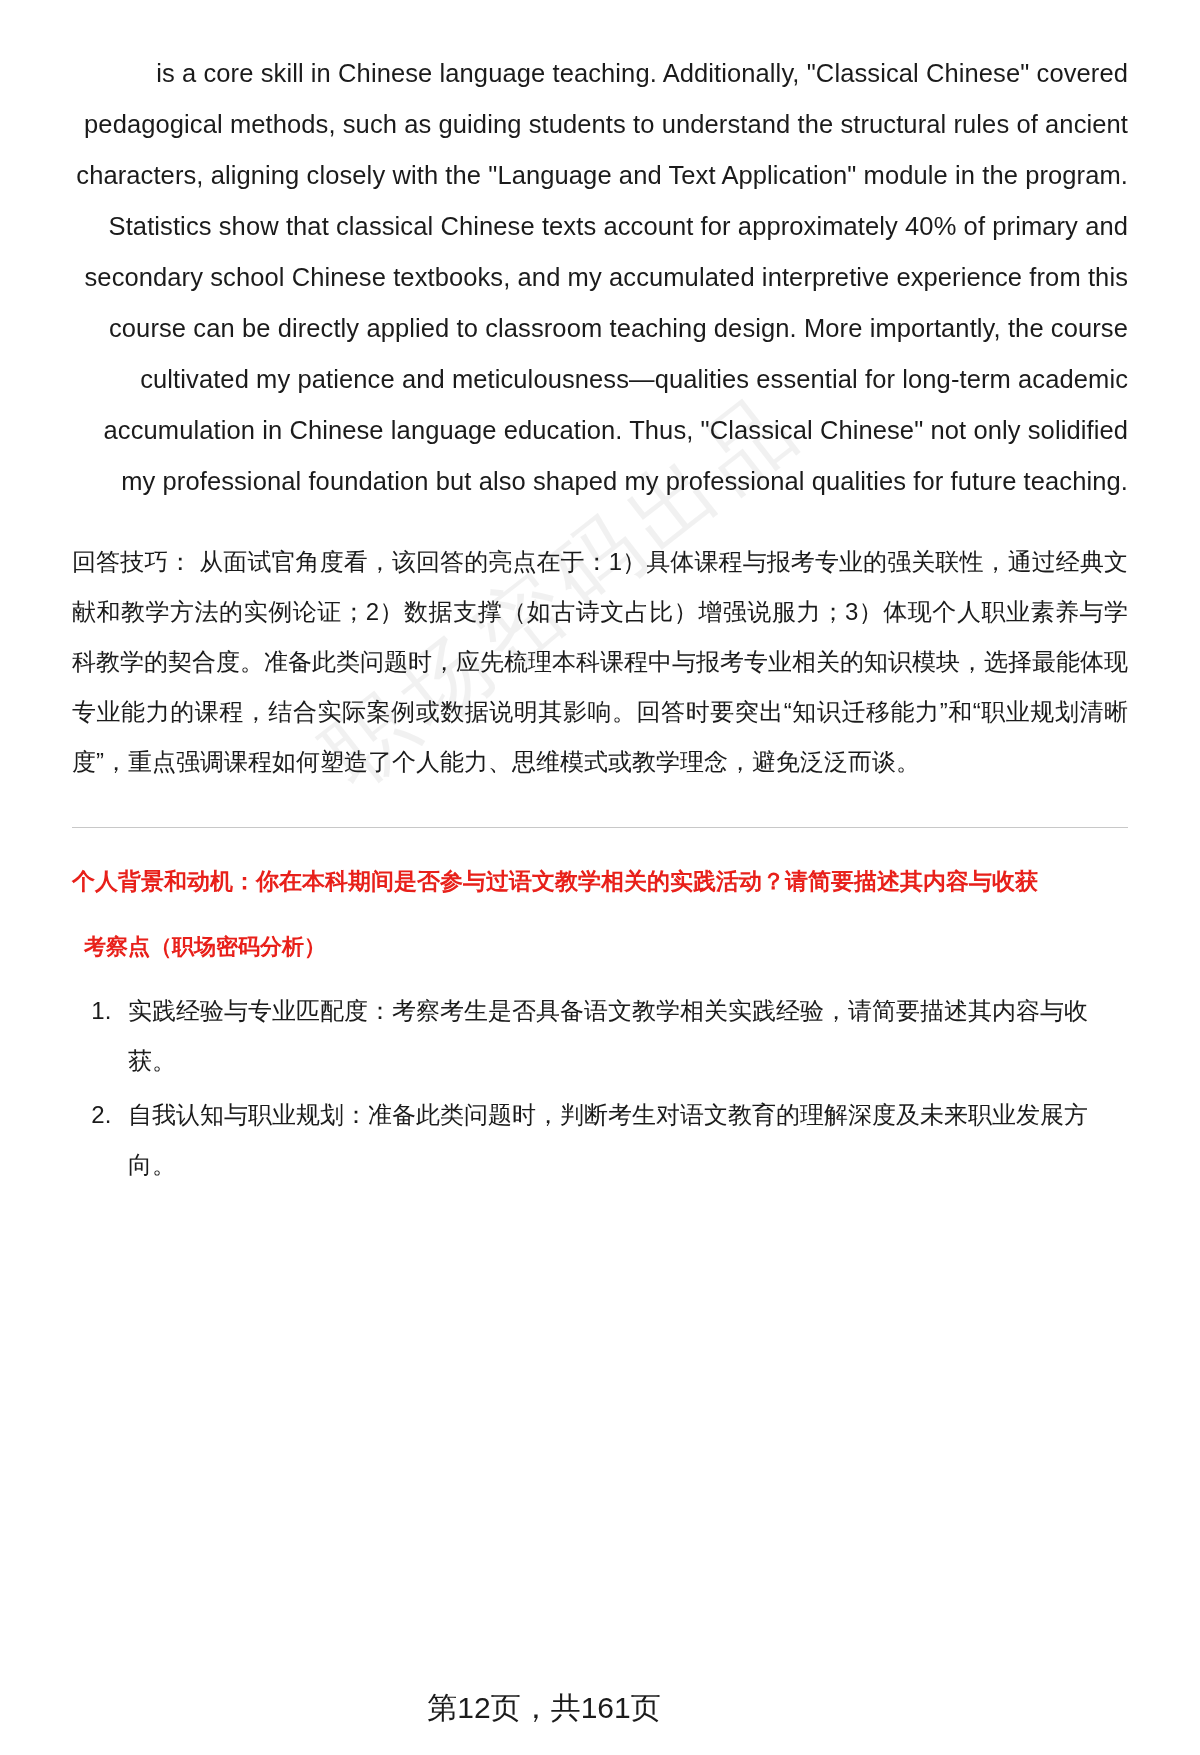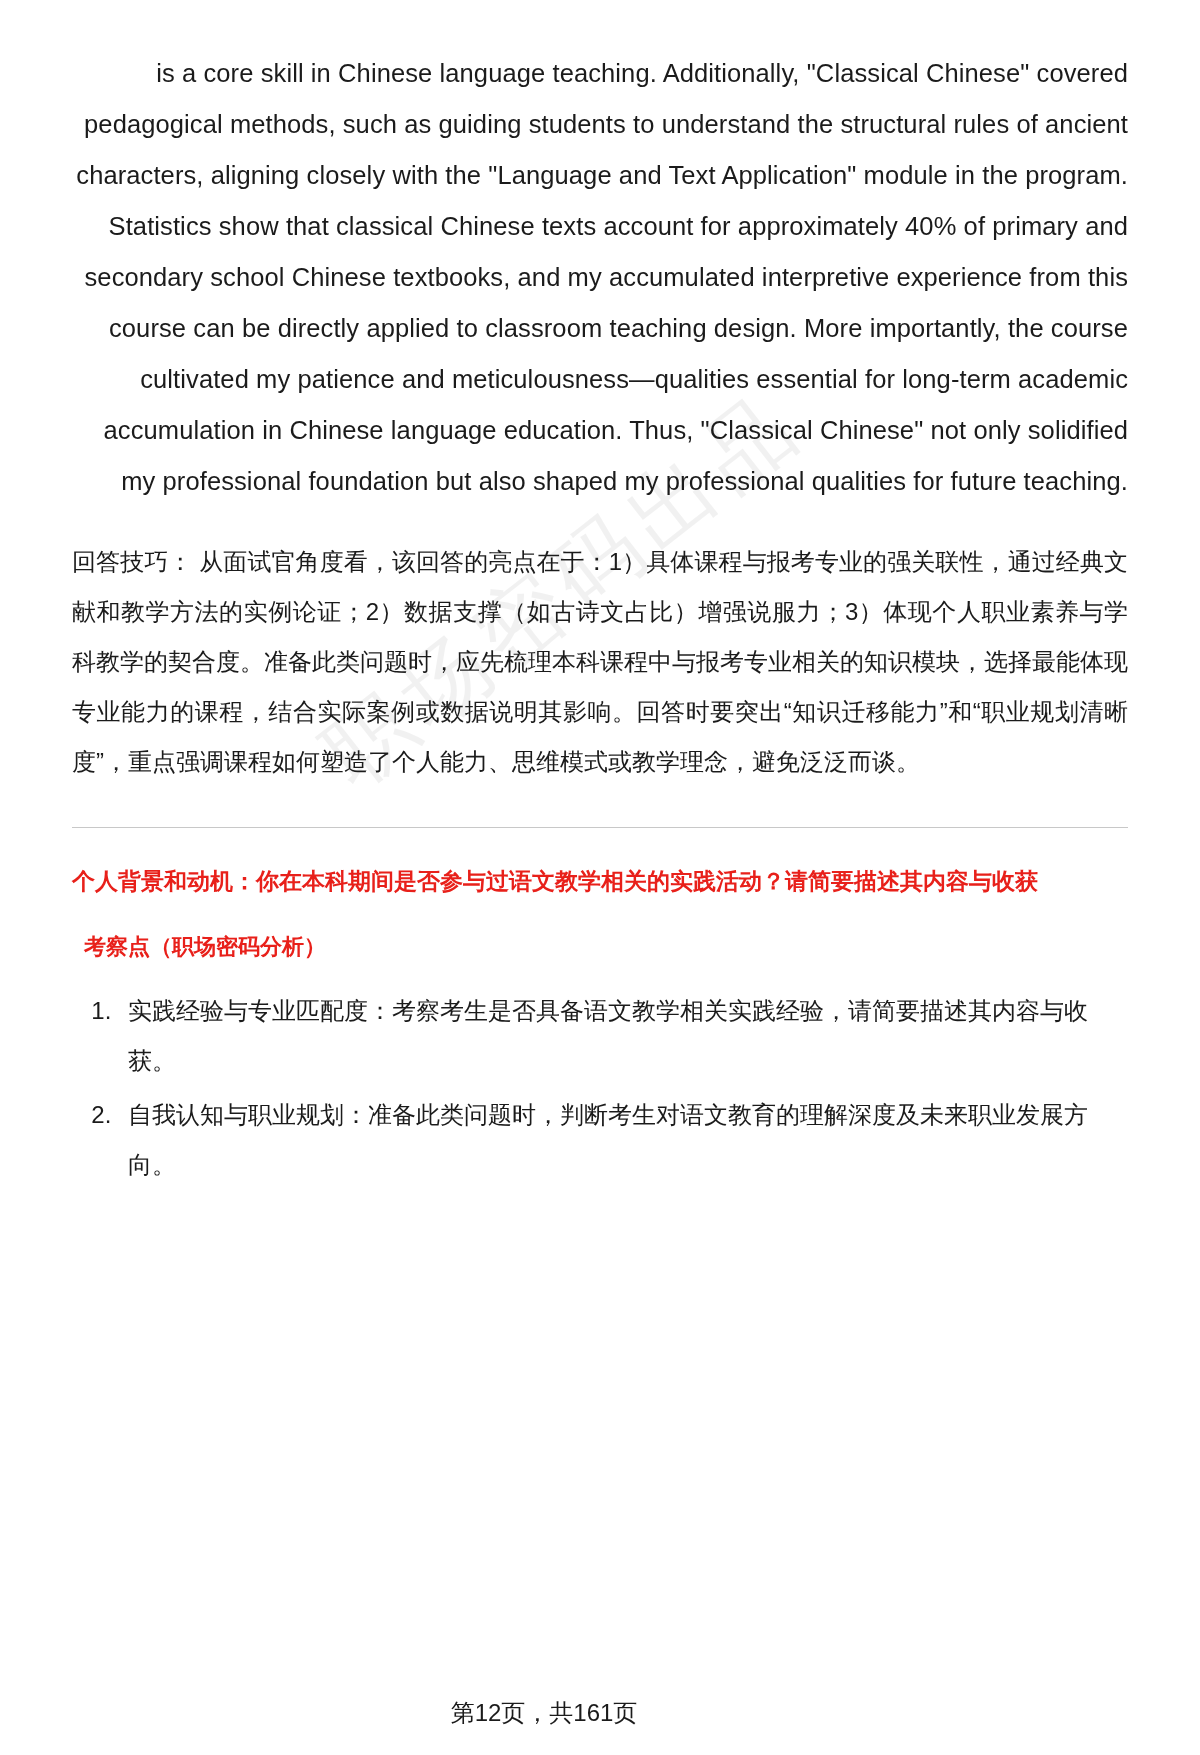--- a/index.html
+++ b/index.html
@@ -93,21 +93,21 @@
     margin-bottom: 4px;
     padding-left: 10px;
     color: #1b1b1b;
   }
   .footer {
     position: absolute;
     left: 0;
     bottom: 26px;
     width: 1088px;
     text-align: center;
-    font-size: 24px;
+    font-size: 30px;
     color: #1b1b1b;
     z-index: 10;
   }
 </style>
 </head>
 <body>
 
 <div class="page">
 
   <div class="watermark">

